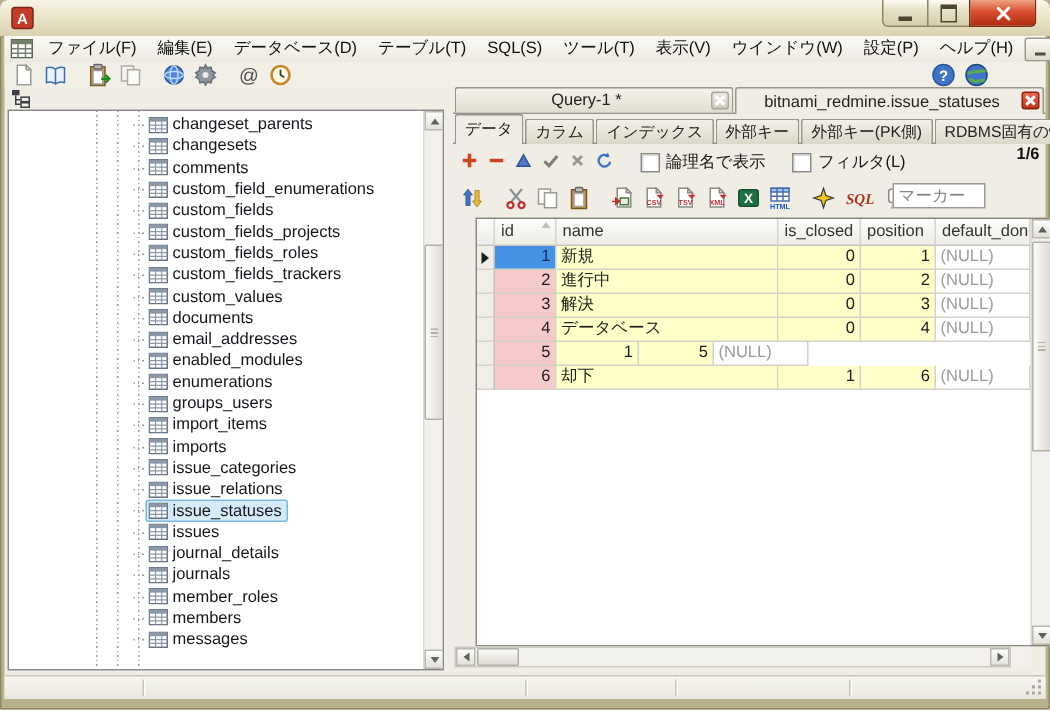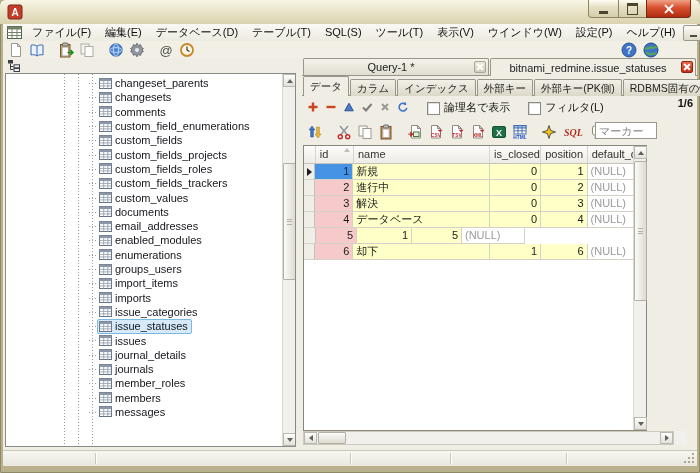--- a/index.html
+++ b/index.html
@@ -99,21 +99,21 @@
   .cb-group{display:flex;align-items:flex-end;gap:4px;margin-left:18px}
   .cb{width:11px;height:11px;background:#fff;border:1px solid #8a8a84;box-shadow:inset 1px 1px 1px #dcdcdc;flex:none}
   .cb-label{font-size:11px;color:#15150f;white-space:nowrap}
   .rec-counter{position:absolute;right:4px;top:1px;font-weight:bold;font-size:11px;color:#111}
   .export-bar{position:absolute;left:303px;top:119px;width:394px;height:25px;display:flex;align-items:center}
   #exp-icons{display:flex;gap:5px;padding-left:4px;align-items:center}
   .marker-input{position:absolute;left:292px;top:3px;width:62px;height:17px;border:1px solid #9a988c;
     background:#fff;font-size:11px;padding:0 3px;box-sizing:border-box;font-family:inherit;color:#333}
   .marker-input::placeholder{color:#828282;opacity:1}
   
-  .grid{position:absolute;left:303px;top:145px;width:344px;height:286px;background:#fff;
+  .grid{position:absolute;left:317px;top:145px;width:384px;height:286px;background:#fff;
     border:1px solid #8a887c;box-sizing:border-box}
   .g-head{display:flex;height:17px;background:linear-gradient(#fcfcfb,#edece6);border-bottom:1px solid #c6c4ba}
   .gh{box-sizing:border-box;border-right:1px solid #d8d6cc;padding:0 4px;line-height:16px;color:#33322c;
     font-size:11px;position:relative;overflow:hidden;white-space:nowrap}
   .sort-mark{position:absolute;right:3px;top:2px;width:0;height:0;border-left:3px solid transparent;
     border-right:3px solid transparent;border-bottom:4px solid #c2c0b2}
   .g-row{display:flex;height:16px}
   .gc{box-sizing:border-box;border-right:1px solid #d4d2c8;border-bottom:1px solid #d4d2c8;
     padding:0 3px;line-height:15px;font-size:11px;overflow:hidden;white-space:nowrap;color:#1c1c1c}
   .gc.selcol{background:#efeee8;border-right:1px solid #c4c2b8;padding:0;position:relative}
@@ -475,20 +475,32 @@
       <span class="ticon">
               <svg viewBox="0 0 13 11">
                 <rect x=".5" y=".5" width="12" height="10" fill="#fff" stroke="#667386"></rect>
                 <rect x=".5" y=".5" width="12" height="2.6" fill="#8b98a8"></rect>
                 <path d="M4.7.5v10M8.8.5v10M.5 5.4h12M.5 7.9h12" stroke="#8b98a8" stroke-width=".8" fill="none"></path>
               </svg>
             </span>
       <span class="tlabel">issue_categories</span>
     </span>
   </div>
+        <div class="tree-row">
+    <span class="node">
+      <span class="ticon">
+              <svg viewBox="0 0 13 11">
+                <rect x=".5" y=".5" width="12" height="10" fill="#fff" stroke="#667386"></rect>
+                <rect x=".5" y=".5" width="12" height="2.6" fill="#8b98a8"></rect>
+                <path d="M4.7.5v10M8.8.5v10M.5 5.4h12M.5 7.9h12" stroke="#8b98a8" stroke-width=".8" fill="none"></path>
+              </svg>
+            </span>
+      <span class="tlabel">issue_relations</span>
+    </span>
+  </div>
         <div class="tree-row selected">
     <span class="node">
       <span class="ticon">
               <svg viewBox="0 0 13 11">
                 <rect x=".5" y=".5" width="12" height="10" fill="#fff" stroke="#667386"></rect>
                 <rect x=".5" y=".5" width="12" height="2.6" fill="#8b98a8"></rect>
                 <path d="M4.7.5v10M8.8.5v10M.5 5.4h12M.5 7.9h12" stroke="#8b98a8" stroke-width=".8" fill="none"></path>
               </svg>
             </span>
       <span class="tlabel">issue_statuses</span>

